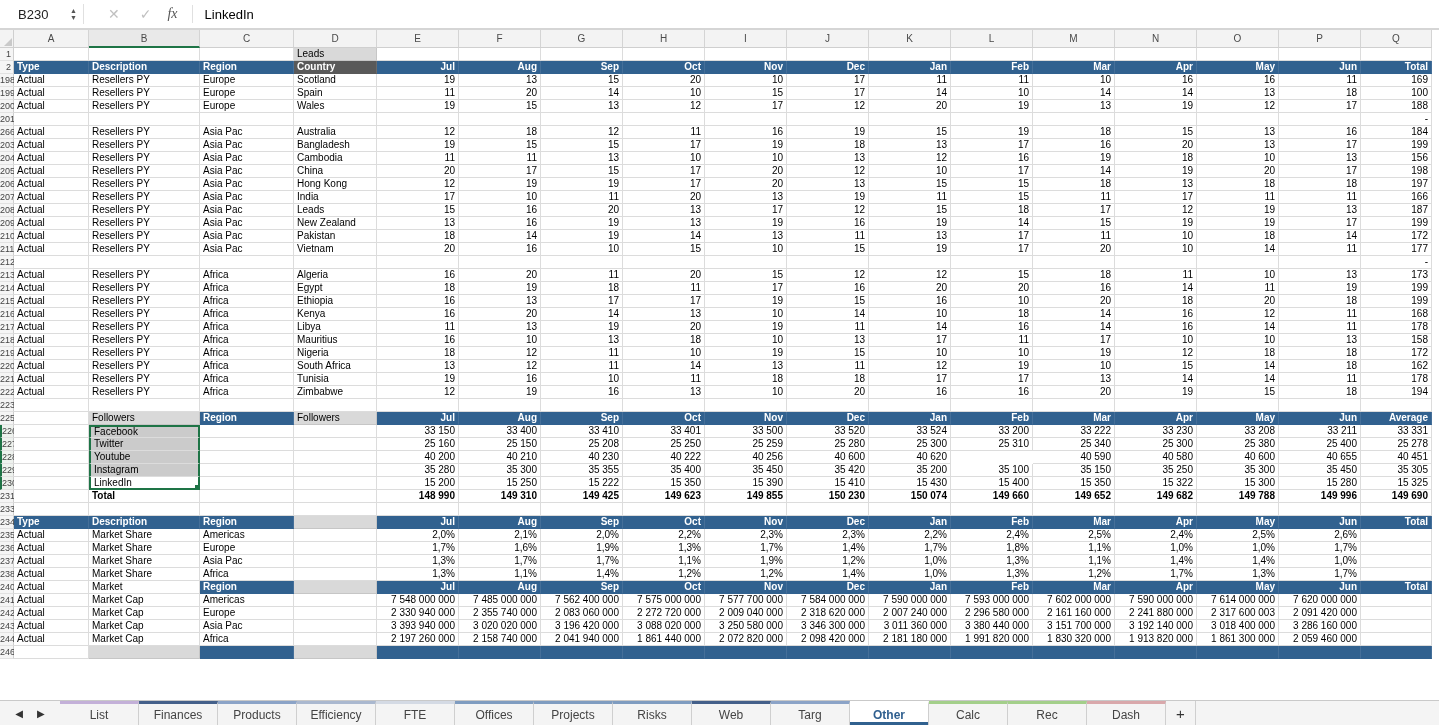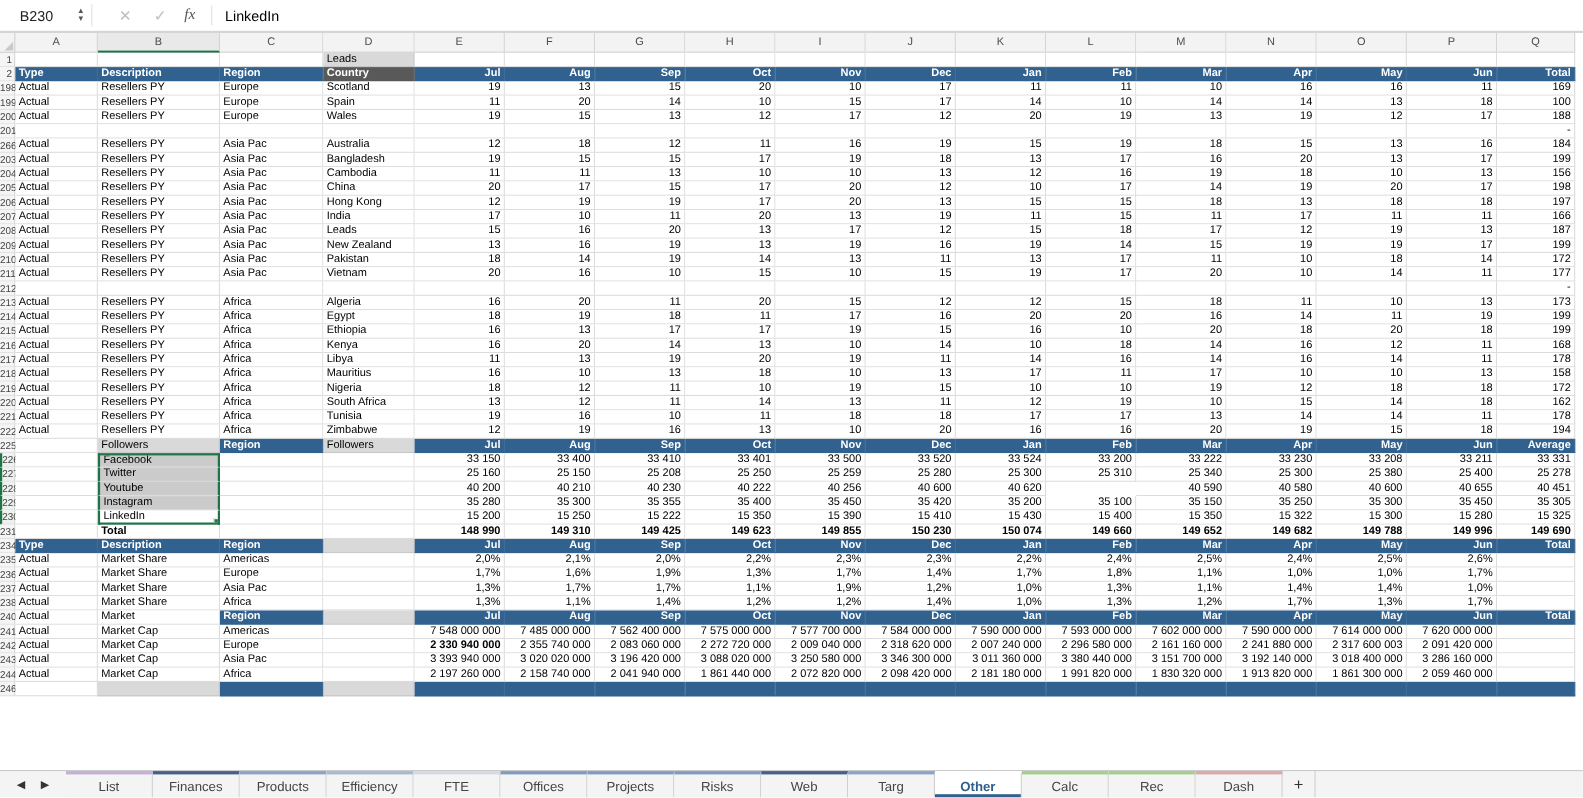--- a/index.html
+++ b/index.html
@@ -620,20 +620,40 @@
         <div class="cell num" style="width: 82px;">20</div>
         <div class="cell num" style="width: 82px;">16</div>
         <div class="cell num" style="width: 82px;">16</div>
         <div class="cell num" style="width: 82px;">20</div>
         <div class="cell num" style="width: 82px;">19</div>
         <div class="cell num" style="width: 82px;">15</div>
         <div class="cell num" style="width: 82px;">18</div>
         <div class="cell num" style="width: 71px;">194</div>
       </div>
       <div class="row">
+        <div class="rh">223</div>
+        <div class="cell " style="width: 75px;"></div>
+        <div class="cell " style="width: 111px;"></div>
+        <div class="cell " style="width: 94px;"></div>
+        <div class="cell " style="width: 83px;"></div>
+        <div class="cell num" style="width: 82px;"></div>
+        <div class="cell num" style="width: 82px;"></div>
+        <div class="cell num" style="width: 82px;"></div>
+        <div class="cell num" style="width: 82px;"></div>
+        <div class="cell num" style="width: 82px;"></div>
+        <div class="cell num" style="width: 82px;"></div>
+        <div class="cell num" style="width: 82px;"></div>
+        <div class="cell num" style="width: 82px;"></div>
+        <div class="cell num" style="width: 82px;"></div>
+        <div class="cell num" style="width: 82px;"></div>
+        <div class="cell num" style="width: 82px;"></div>
+        <div class="cell num" style="width: 82px;"></div>
+        <div class="cell num" style="width: 71px;"></div>
+      </div>
+      <div class="row">
         <div class="rh">225</div>
         <div class="cell " style="width: 75px;"></div>
         <div class="cell c-gy" style="width: 111px;">Followers</div>
         <div class="cell c-bl" style="width: 94px;">Region</div>
         <div class="cell c-gy" style="width: 83px;">Followers</div>
         <div class="cell c-bl num" style="width: 82px;">Jul</div>
         <div class="cell c-bl num" style="width: 82px;">Aug</div>
         <div class="cell c-bl num" style="width: 82px;">Sep</div>
         <div class="cell c-bl num" style="width: 82px;">Oct</div>
         <div class="cell c-bl num" style="width: 82px;">Nov</div>
@@ -760,20 +780,40 @@
         <div class="cell num bold" style="width: 82px;">150 230</div>
         <div class="cell num bold" style="width: 82px;">150 074</div>
         <div class="cell num bold" style="width: 82px;">149 660</div>
         <div class="cell num bold" style="width: 82px;">149 652</div>
         <div class="cell num bold" style="width: 82px;">149 682</div>
         <div class="cell num bold" style="width: 82px;">149 788</div>
         <div class="cell num bold" style="width: 82px;">149 996</div>
         <div class="cell num bold" style="width: 71px;">149 690</div>
       </div>
       <div class="row">
+        <div class="rh">233</div>
+        <div class="cell " style="width: 75px;"></div>
+        <div class="cell " style="width: 111px;"></div>
+        <div class="cell " style="width: 94px;"></div>
+        <div class="cell " style="width: 83px;"></div>
+        <div class="cell num" style="width: 82px;"></div>
+        <div class="cell num" style="width: 82px;"></div>
+        <div class="cell num" style="width: 82px;"></div>
+        <div class="cell num" style="width: 82px;"></div>
+        <div class="cell num" style="width: 82px;"></div>
+        <div class="cell num" style="width: 82px;"></div>
+        <div class="cell num" style="width: 82px;"></div>
+        <div class="cell num" style="width: 82px;"></div>
+        <div class="cell num" style="width: 82px;"></div>
+        <div class="cell num" style="width: 82px;"></div>
+        <div class="cell num" style="width: 82px;"></div>
+        <div class="cell num" style="width: 82px;"></div>
+        <div class="cell num" style="width: 71px;"></div>
+      </div>
+      <div class="row">
         <div class="rh">234</div>
         <div class="cell c-bl" style="width: 75px;">Type</div>
         <div class="cell c-bl" style="width: 111px;">Description</div>
         <div class="cell c-bl" style="width: 94px;">Region</div>
         <div class="cell c-gy" style="width: 83px;"></div>
         <div class="cell c-bl num" style="width: 82px;">Jul</div>
         <div class="cell c-bl num" style="width: 82px;">Aug</div>
         <div class="cell c-bl num" style="width: 82px;">Sep</div>
         <div class="cell c-bl num" style="width: 82px;">Oct</div>
         <div class="cell c-bl num" style="width: 82px;">Nov</div>
@@ -905,21 +945,21 @@
         <div class="cell num" style="width: 82px;">7 614 000 000</div>
         <div class="cell num" style="width: 82px;">7 620 000 000</div>
         <div class="cell num" style="width: 71px;"></div>
       </div>
       <div class="row">
         <div class="rh">242</div>
         <div class="cell " style="width: 75px;">Actual</div>
         <div class="cell " style="width: 111px;">Market Cap</div>
         <div class="cell " style="width: 94px;">Europe</div>
         <div class="cell " style="width: 83px;"></div>
-        <div class="cell num" style="width: 82px; font-weight: bold;">2 330 940 000</div>
+        <div class="cell num" style="width: 82px;">2 330 940 000</div>
         <div class="cell num" style="width: 82px;">2 355 740 000</div>
         <div class="cell num" style="width: 82px;">2 083 060 000</div>
         <div class="cell num" style="width: 82px;">2 272 720 000</div>
         <div class="cell num" style="width: 82px;">2 009 040 000</div>
         <div class="cell num" style="width: 82px;">2 318 620 000</div>
         <div class="cell num" style="width: 82px;">2 007 240 000</div>
         <div class="cell num" style="width: 82px;">2 296 580 000</div>
         <div class="cell num" style="width: 82px;">2 161 160 000</div>
         <div class="cell num" style="width: 82px;">2 241 880 000</div>
         <div class="cell num" style="width: 82px;">2 317 600 003</div>

